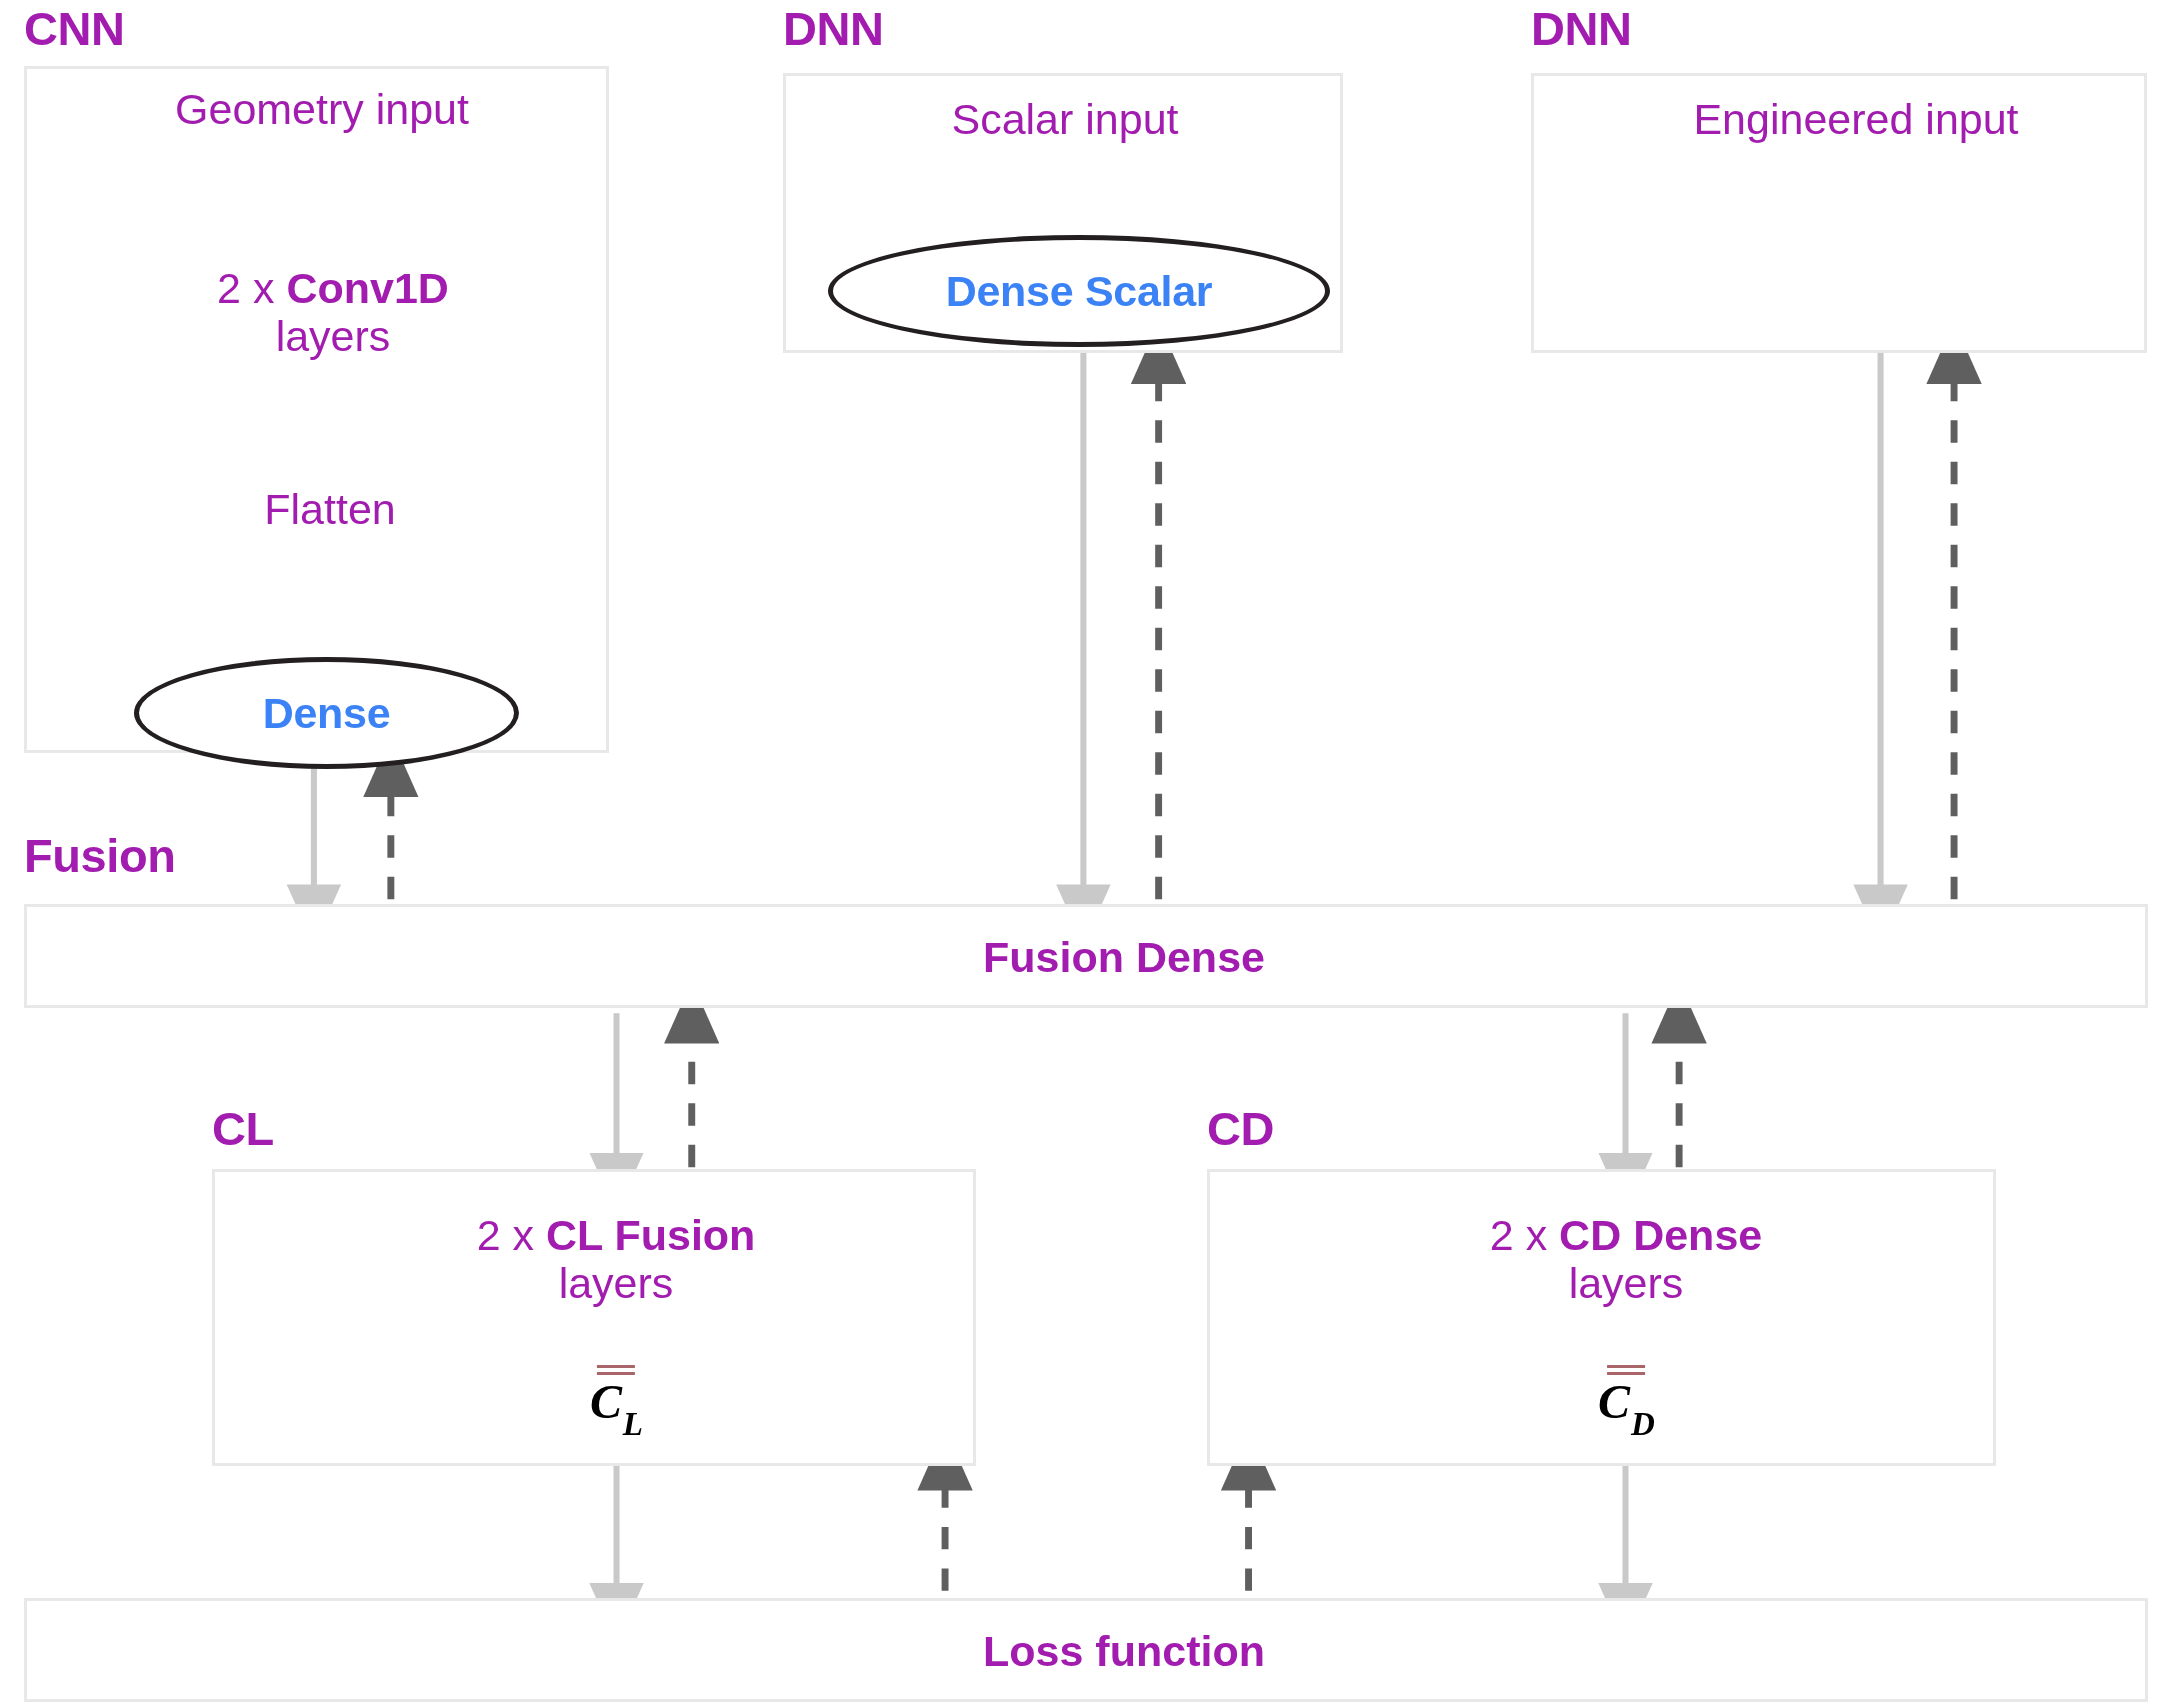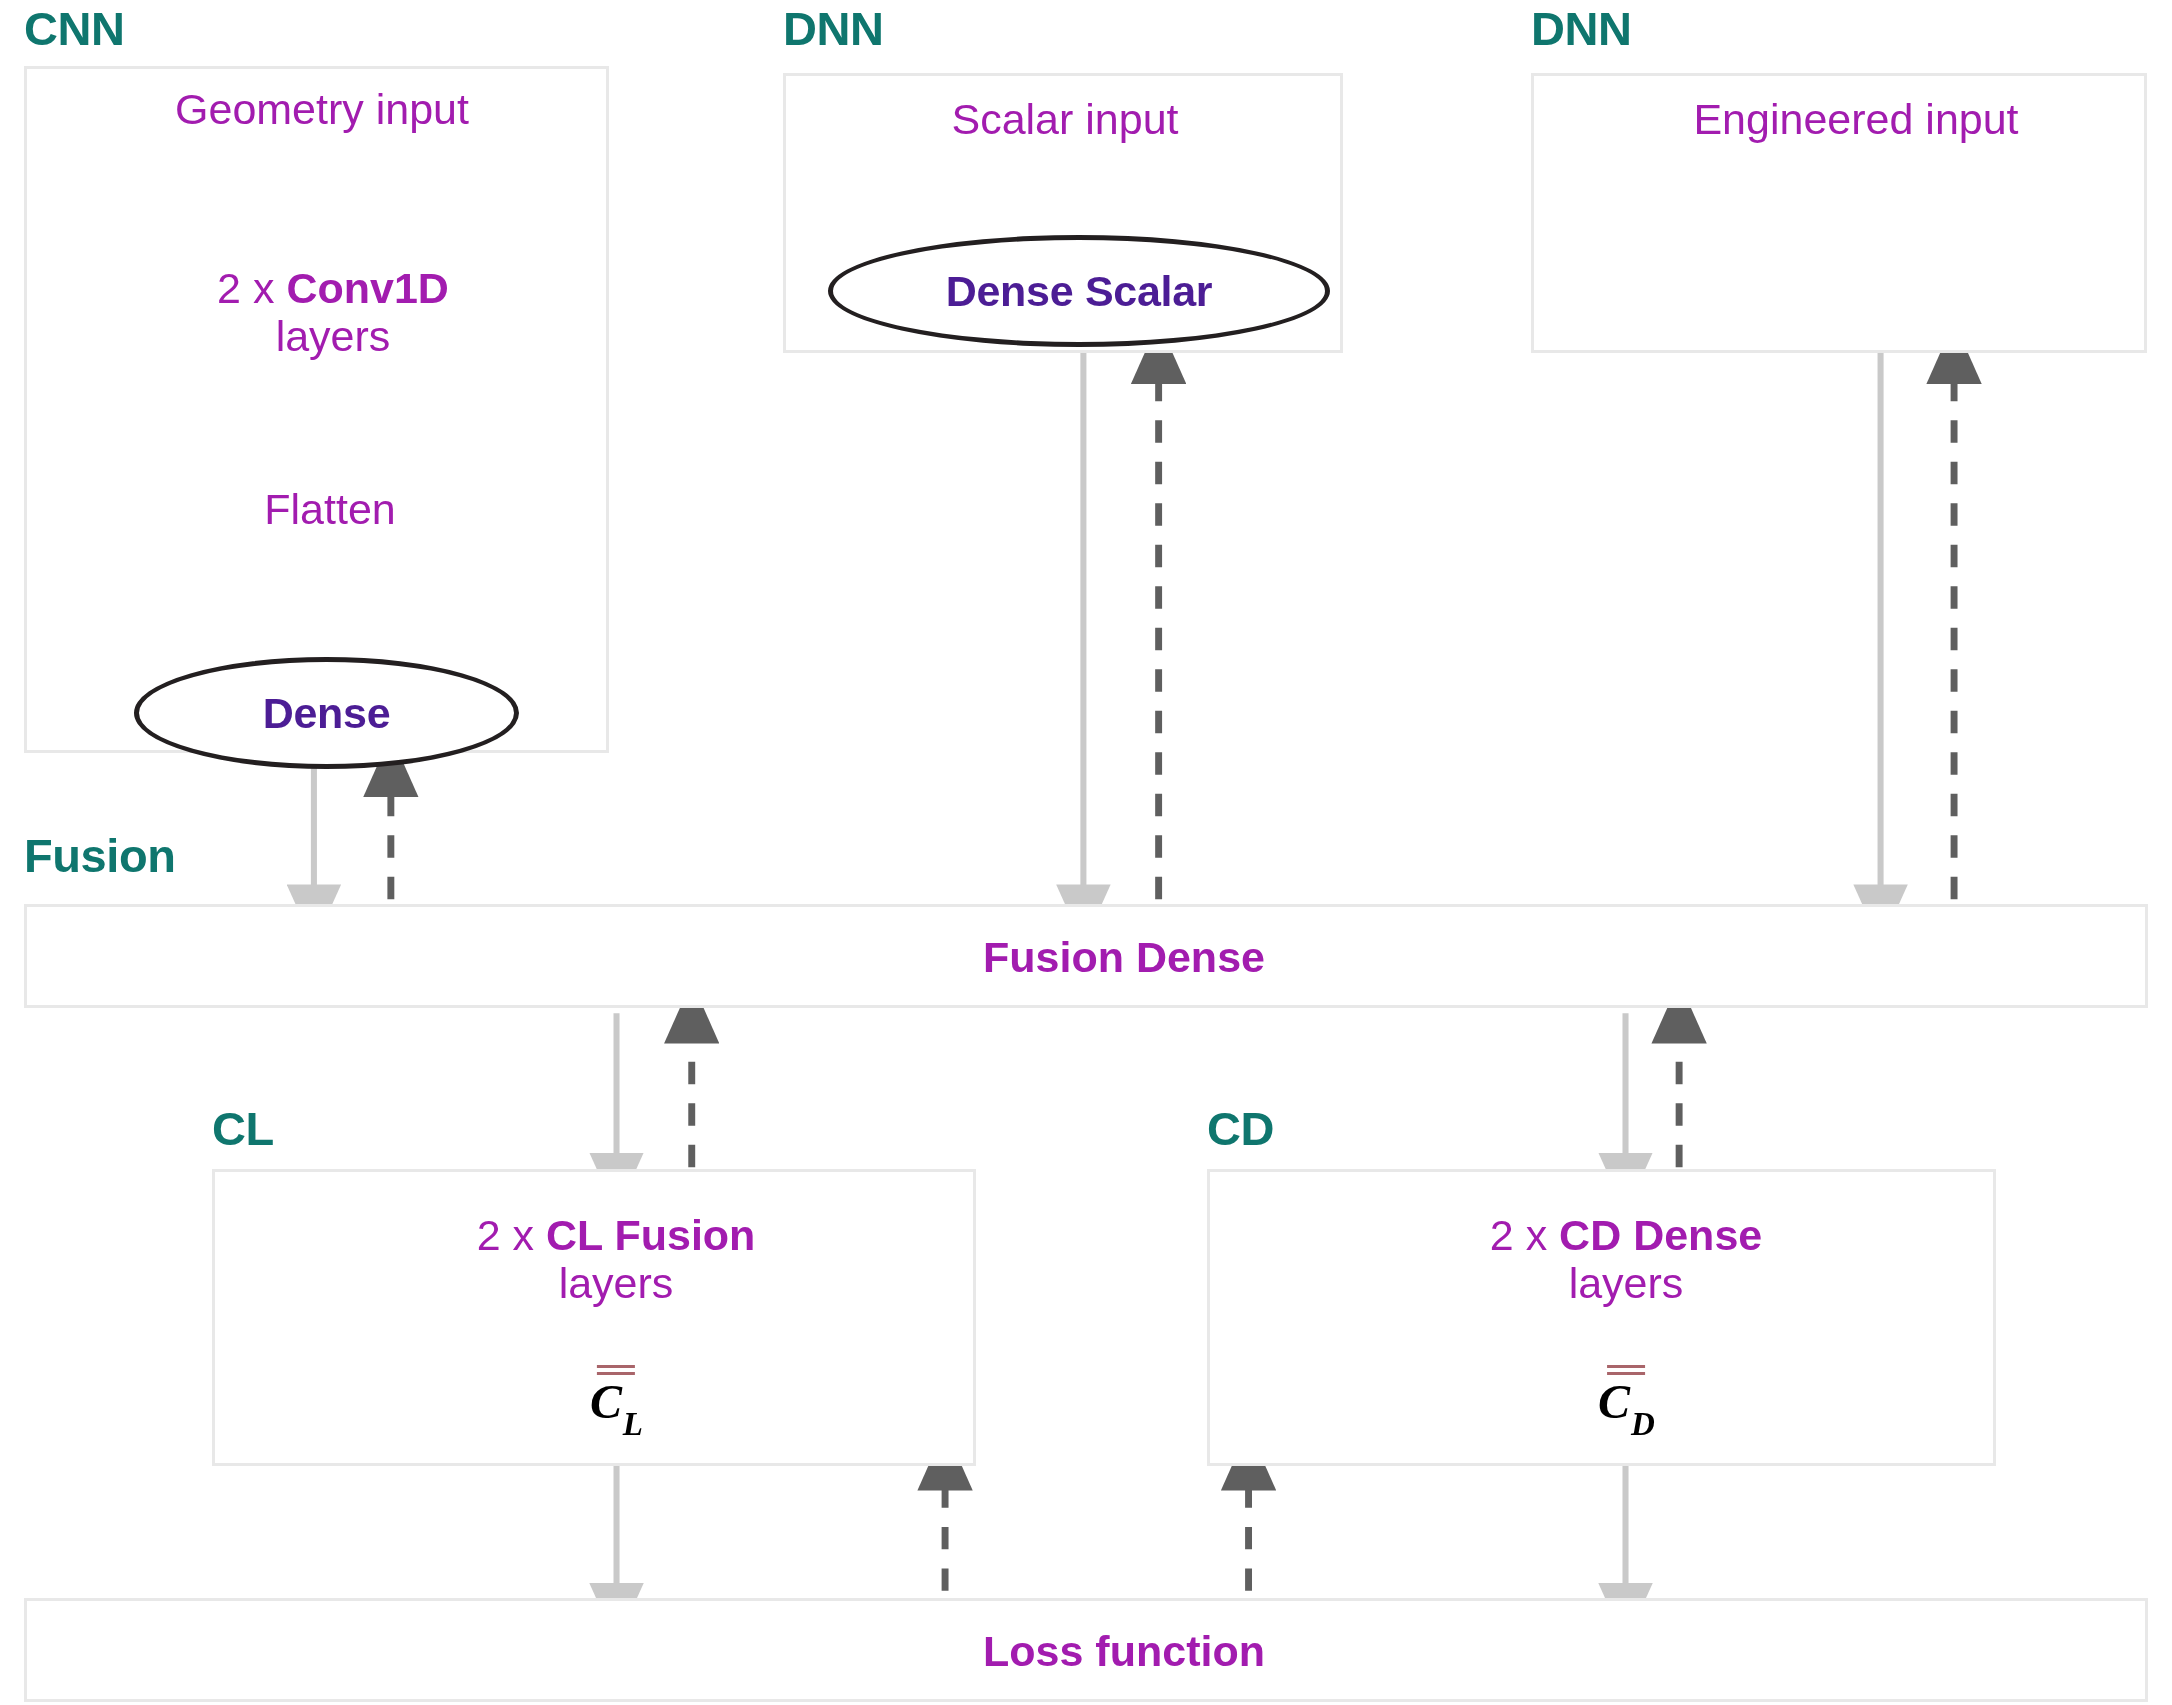--- a/index.html
+++ b/index.html
@@ -14,21 +14,21 @@
     position: relative;
     width: 2172px;
     height: 1705px;
     background: #ffffff;
     overflow: hidden;
   }
   
   .group-label {
     position: absolute;
     font-weight: bold;
-    color: #0f766e;
+    color: #a21caf;
     font-size: 47px;
     line-height: 1;
     letter-spacing: -0.4px;
     white-space: nowrap;
   }
   
   .box {
     position: absolute;
     box-sizing: border-box;
     border: 3.5px solid #e8e8e8;
@@ -54,21 +54,21 @@
     border: 5.2px solid #231f20;
     border-radius: 50%;
     background: #ffffff;
     display: flex;
     align-items: center;
     justify-content: center;
   }
   .ellipse span {
     font-weight: bold;
     font-size: 43px;
-    color: #4c1d95;
+    color: #3b82f6;
     white-space: nowrap;
     letter-spacing: -0.3px;
   }
 
   
   .coef {
     position: absolute;
     transform: translateX(-50%);
     font-family: "Liberation Serif", serif;
     font-style: italic;

